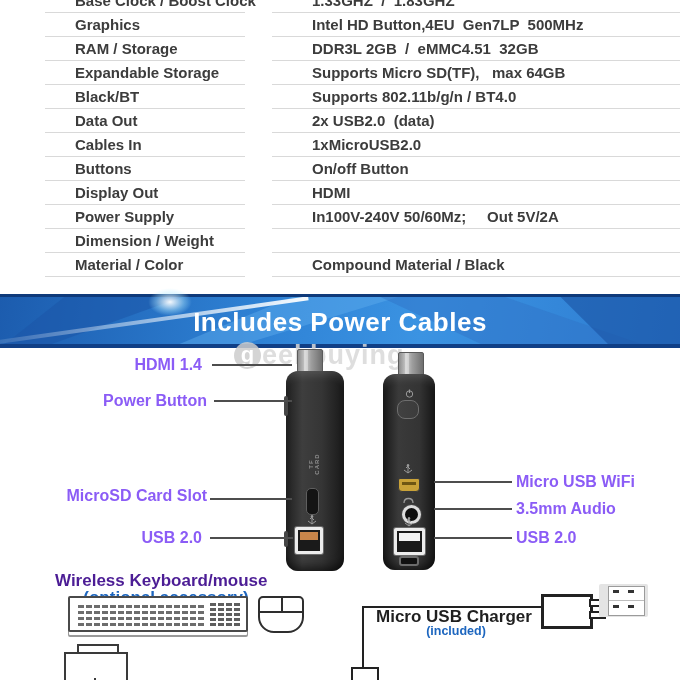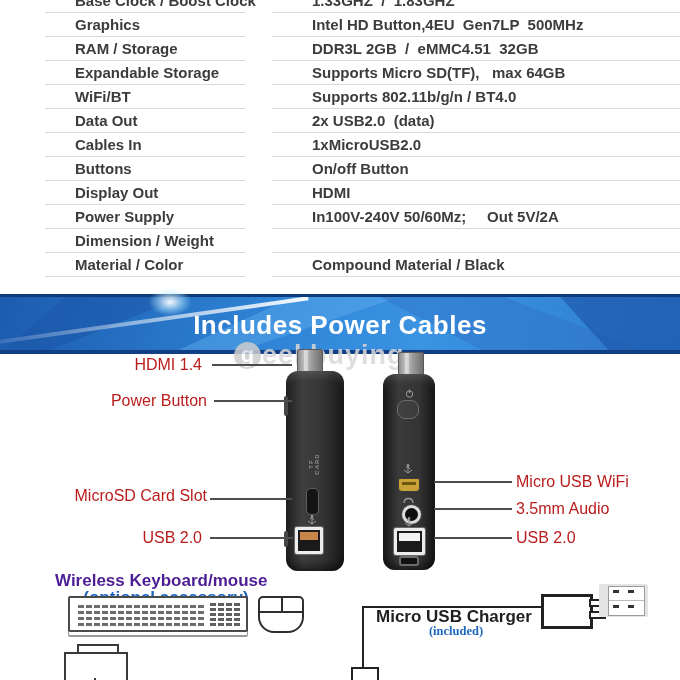--- a/index.html
+++ b/index.html
@@ -8,21 +8,21 @@
   
   .spec-table{position:absolute;left:0;top:-12px;width:680px;}
   .spec-row{position:relative;height:24px;}
   .div-l{position:absolute;left:45px;width:200px;top:0;border-top:1px solid #d9d9d9;}
   .div-r{position:absolute;left:272px;right:0;top:0;border-top:1px solid #d9d9d9;}
   .spec-label{position:absolute;left:75px;top:50%;transform:translateY(-50%);
               font-size:15px;font-weight:600;color:#3c3c3c;white-space:pre;}
   .spec-value{position:absolute;left:312px;top:50%;transform:translateY(-50%);
               font-size:15px;font-weight:600;color:#3c3c3c;white-space:pre;}
   
-  .banner{position:absolute;left:0;top:294px;width:680px;height:60px;overflow:hidden;
+  .banner{position:absolute;left:0;top:294px;width:680px;height:54px;overflow:hidden;
           background:linear-gradient(100deg,#1c5cae,#2f83d6 40%,#3b93e2 62%,#2d7bd0);}
   .banner .strip-top{position:absolute;left:0;top:0;width:100%;height:3px;background:#0f3a7a;}
   .banner .strip-bottom{position:absolute;left:0;bottom:0;width:100%;height:4px;background:#103f86;}
   .tri{position:absolute;top:0;left:0;width:100%;height:100%;}
   .tri1{clip-path:polygon(0 100%,10% 0,28% 0,6% 100%);background:#1b55a8;opacity:.55;}
   .tri2{clip-path:polygon(25% 100%,44% 0,60% 0,34% 100%);background:#60aeee;opacity:.45;}
   .tri3{clip-path:polygon(55% 0,73% 0,96% 100%,72% 100%);background:#2f74c8;opacity:.5;}
   .tri4{clip-path:polygon(82% 0,100% 0,100% 100%,90% 100%);background:#174f9e;opacity:.55;}
   .stripe{position:absolute;left:-30px;top:26px;width:340px;height:4px;
           background:linear-gradient(90deg,rgba(255,255,255,.05),rgba(255,255,255,.95));
@@ -30,21 +30,21 @@
   .glow{position:absolute;left:148px;top:288px;width:44px;height:28px;
         background:radial-gradient(ellipse at center,rgba(255,255,255,.95),rgba(180,235,255,.4) 45%,rgba(255,255,255,0) 70%);}
   .banner-title{position:absolute;width:100%;text-align:center;top:50%;transform:translateY(-46%);
         color:#ffffff;font-size:26px;font-weight:bold;letter-spacing:.5px;}
   
   .watermark{position:absolute;left:234px;top:340px;display:flex;align-items:center;opacity:.85;}
   .wm-circle{width:27px;height:27px;border-radius:50%;background:#cdcdcd;color:#ffffff;
              font-size:22px;font-weight:bold;text-align:center;line-height:26px;}
   .wm-text{font-size:27px;font-weight:bold;color:#d9d9d9;letter-spacing:1px;margin-left:1px;}
   
-  .callout{position:absolute;font-size:16px;font-weight:normal;color:#b91c1c;white-space:nowrap;}
+  .callout{position:absolute;font-size:16px;font-weight:bold;color:#8b5cf6;white-space:nowrap;}
   .lead{position:absolute;height:2px;background:#4d4d4d;}
   
   .hdmi-plug{position:absolute;width:24px;height:25px;border-radius:2px 2px 0 0;
      background:linear-gradient(90deg,#8c8c8c,#c9c9c9 30%,#9e9e9e 55%,#6f6f6f);
      border:1px solid #5a5a5a;}
   .hdmi-plug::after{content:"";position:absolute;left:6px;top:0;width:4px;height:100%;background:rgba(255,255,255,.35);}
   .stick{position:absolute;border-radius:12px;
      background:linear-gradient(90deg,#1f1f1f,#3e3e3e 28%,#353535 62%,#181818);
      box-shadow:inset 0 10px 8px -6px rgba(255,255,255,.14), inset 0 -10px 10px -6px rgba(0,0,0,.6);}
   .stick-left{left:286px;top:371px;width:58px;height:200px;}
@@ -122,21 +122,21 @@
     </div>
     <div class="spec-row">
         <div class="div-l"></div>
         <div class="div-r"></div>
       <span class="spec-label">Expandable Storage</span>
       <span class="spec-value">Supports Micro SD(TF),   max 64GB</span>
     </div>
     <div class="spec-row">
         <div class="div-l"></div>
         <div class="div-r"></div>
-      <span class="spec-label">WiFi/BT</span>
+      <span class="spec-label">Black/BT</span>
       <span class="spec-value">Supports 802.11b/g/n / BT4.0</span>
     </div>
     <div class="spec-row">
         <div class="div-l"></div>
         <div class="div-r"></div>
       <span class="spec-label">Data Out</span>
       <span class="spec-value">2x USB2.0  (data)</span>
     </div>
     <div class="spec-row">
         <div class="div-l"></div>
@@ -258,21 +258,21 @@
   <div class="keyboard">
     <div class="keys"></div>
     <div class="numpad"></div>
   </div>
   <div class="mouse"></div>
 
   <div class="cable-h"></div>
   <div class="cable-v"></div>
   <div class="musb-conn"></div>
   <div class="chg-title">Micro USB Charger</div>
-  <div class="chg-sub" style="color: rgb(29, 102, 191); font-family: Liberation Serif, serif;">(included)</div>
+  <div class="chg-sub" style="color: rgb(29, 102, 191);">(included)</div>
   <div class="charger"></div>
   <div class="prong" style="left:589px;top:599px;"></div>
   <div class="prong" style="left:589px;top:611px;"></div>
   <div class="outlet">
     <div class="panel"></div>
     <div class="slot" style="left:14px;top:6px;"></div>
     <div class="slot" style="left:29px;top:6px;"></div>
     <div class="slot" style="left:14px;top:21px;"></div>
     <div class="slot" style="left:29px;top:21px;"></div>
   </div>

